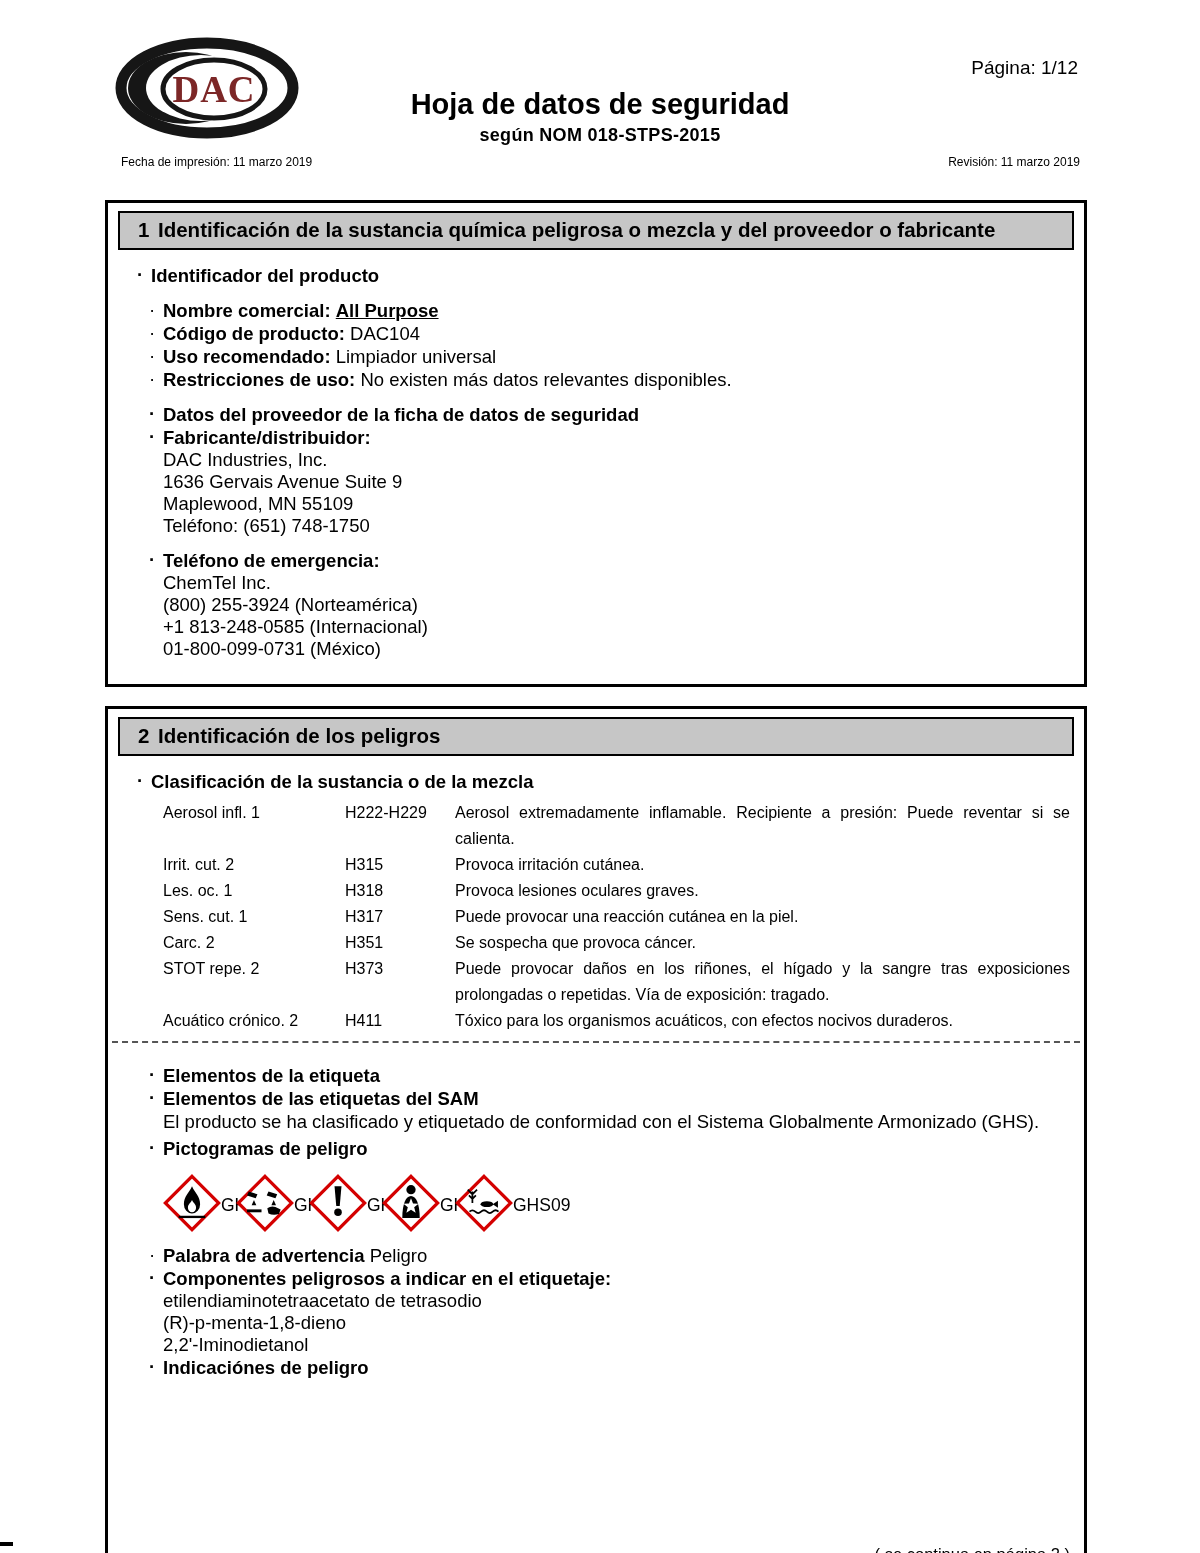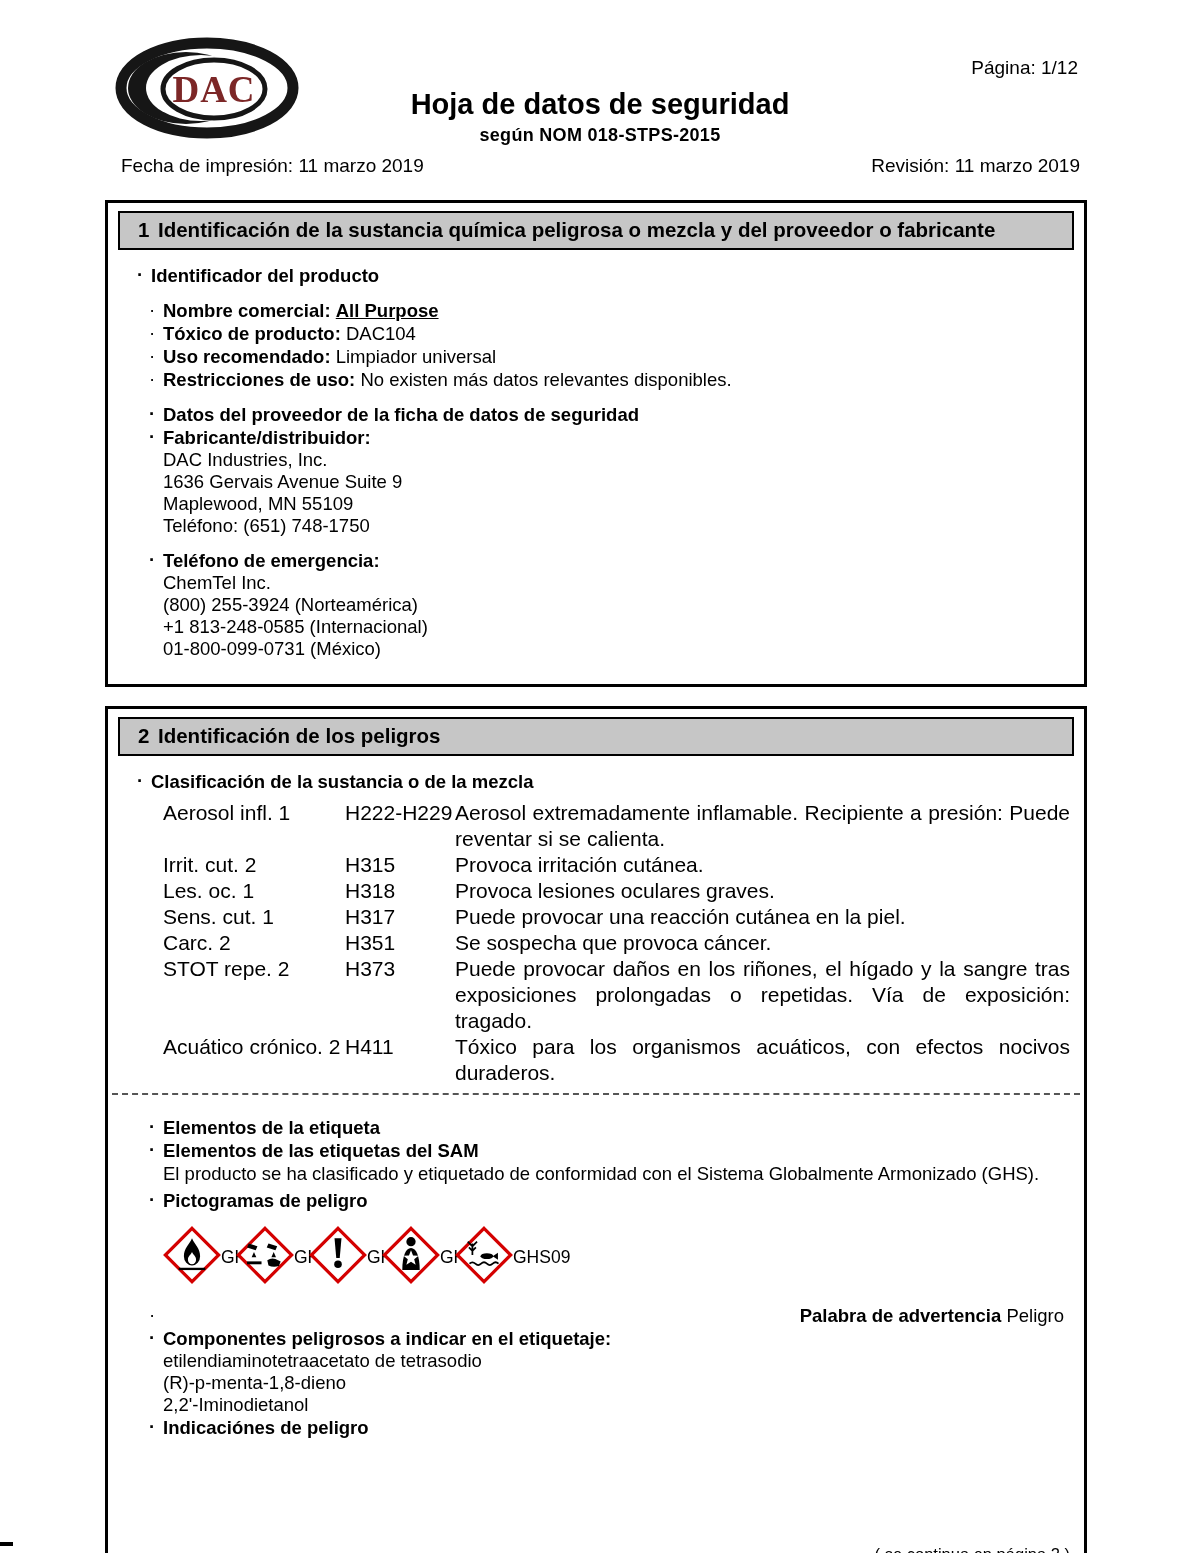--- a/index.html
+++ b/index.html
@@ -12,21 +12,21 @@
   .page { position:absolute; inset:0; overflow:hidden; }
 
   
   .logo-wrap { position:absolute; top:36px; left:112px; width:190px; height:104px; }
   .page-label { position:absolute; top:57px; right:122px; font-size:19px; }
   .doc-title { position:absolute; top:88px; left:0; width:100%; text-align:center;
                font-size:29px; font-weight:bold; }
   .doc-subtitle { position:absolute; top:125px; left:0; width:100%; text-align:center;
                   font-size:18px; font-weight:bold; letter-spacing:.3px; }
   .date-row { position:absolute; top:155px; left:121px; right:120px;
-              display:flex; justify-content:space-between; font-size:19px;gap:20px; }
+              display:flex; justify-content:space-between; font-size:12px;gap:20px; }
 
   
   .section { position:absolute; left:105px; width:982px; border:3px solid #000; background:#fff; }
   .section1 { top:200px; height:487px; }
   .section2 { top:706px; height:868px; }
 
   .section-header {
     margin:8px 10px 0 10px; background:#c6c6c6; border:2px solid #000;
     font-weight:bold; font-size:20.5px; line-height:26px;
     padding:4px 30px 5px 46px; text-indent:-28px; text-align:justify;
@@ -38,27 +38,27 @@
           font-size:18.5px; line-height:23px; }
   .line.bulleted::before { content:"·"; position:absolute; left:-14px; top:-1px; }
   .bold { font-weight:bold; }
   .lbl { font-weight:bold; }
   .val-strong { font-weight:bold; text-decoration:underline; }
   .addr { line-height:22px; }
   .mt14 { margin-top:14px;margin-left:43px; }
   .mt12 { margin-top:12px; }
   .mt10 { margin-top:21px; }
   .mt4  { margin-top:4px; }
-  .mt20 { margin-top:20px;text-align:right; }
+  .mt20 { margin-top:12px; }
   .just { text-align:justify; }
 
   
   .hz-table { margin:7px 14px 0 55px; }
   .hz-row { display:grid; grid-template-columns:182px 110px 1fr;
-            font-size:21px; line-height:26px; }
+            font-size:16px; line-height:26px; }
   .hz-text { text-align:justify; }
 
   .dash-sep { border-top:2px dashed #555; margin:7px 4px 0 4px; height:0; }
 
   
   .picto-row { display:flex; gap:9px; margin:14px 0 0 55px; }
   .picto { width:64px; display:flex; flex-direction:row; align-items:center; }
   .diamond { display:block; width:58px; height:58px; }
   .diamond svg { display:block; width:58px; height:58px; }
   .dm { fill:#fff; stroke:#d40000; stroke-width:5.5; }
@@ -97,21 +97,21 @@
 
     <div class="line bulleted bold mt14">
       <span>Identificador del producto</span>
     </div>
 
     <div class="line bulleted mt12">
       <span class="lbl">Nombre comercial:</span>
       <span class="val-strong">All Purpose</span>
     </div>
     <div class="line bulleted">
-      <span class="lbl">Tóxico de producto:</span>
+      <span class="lbl">Código de producto:</span>
       <span>DAC104</span>
     </div>
     <div class="line bulleted">
       <span class="lbl">Uso recomendado:</span>
       <span>Limpiador universal</span>
     </div>
     <div class="line bulleted">
       <span class="lbl">Restricciones de uso:</span>
       <span>No existen más datos relevantes disponibles.</span>
     </div>

